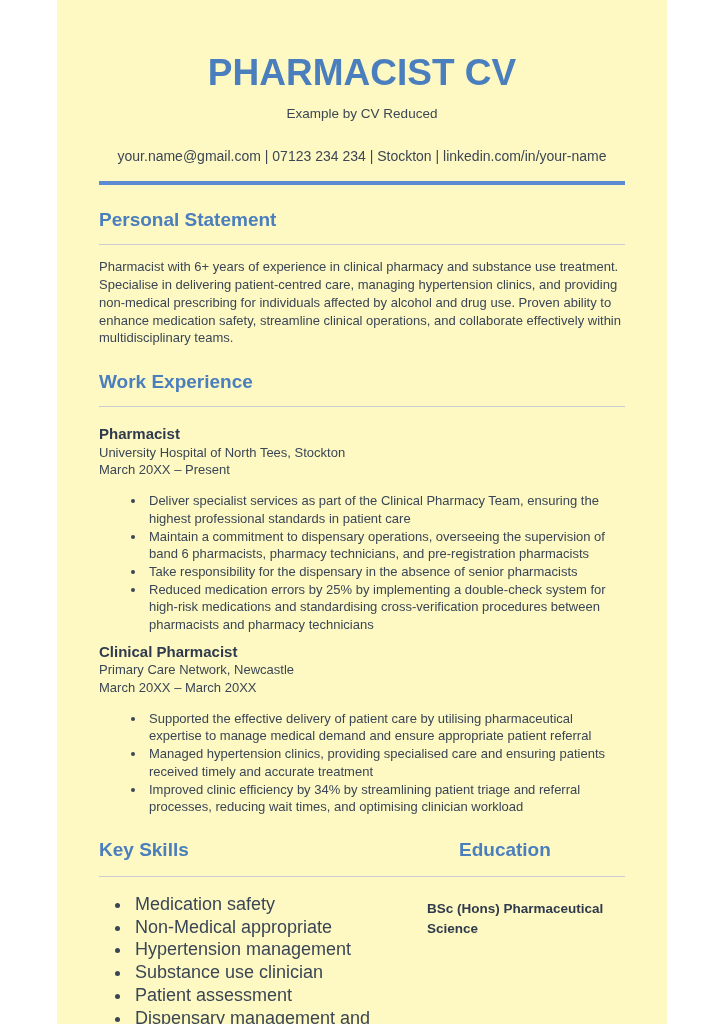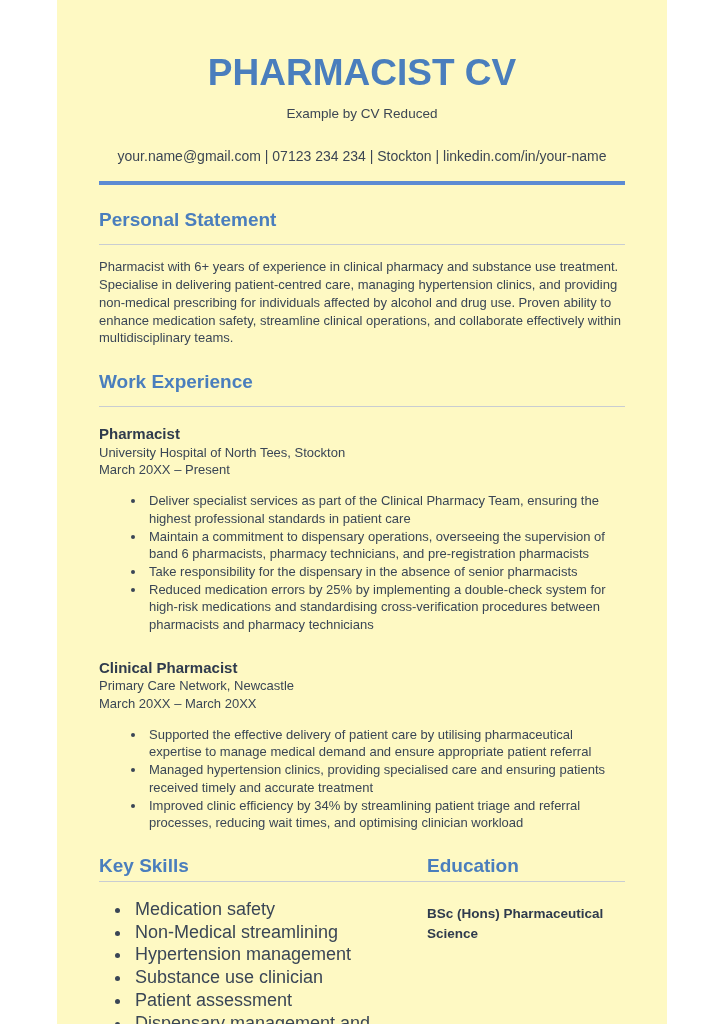--- a/index.html
+++ b/index.html
@@ -54,21 +54,21 @@
 
   .section-personal { margin-top: 25px; }
   .personal-text {
     margin: 13px 0 0 0;
     font-size: 13px;
     line-height: 1.38;
   }
 
   .section-work { margin-top: 25px; }
   .job { margin-top: 17px; }
-  .job + .job { margin-top: 24px; }
+  .job + .job { margin-top: 8px; }
   .job-title {
     font-size: 15px;
     font-weight: bold;
     color: #2f3b4d;
     line-height: 1.3;
   }
   .job-employer, .job-dates {
     font-size: 13px;
     line-height: 1.33;
   }
@@ -79,21 +79,22 @@
     line-height: 1.36;
   }
   ul.bullets li { padding-left: 3px; }
 
   
   .columns-head {
     display: grid;
     grid-template-columns: 328px 1fr;
     margin-top: 24px;
     border-bottom: 1px solid #c9cdd2;
-    padding-bottom: 4px;
+    padding-bottom: 15px;
+    gap: 32px;
   }
   .columns-head h2 { border-bottom: none; padding-bottom: 0; }
   .columns-body {
     display: grid;
     grid-template-columns: 328px 1fr;
     align-items: start;
   }
   ul.skills {
     margin: 16px 0 0 0;
     padding-left: 33px;
@@ -163,21 +164,21 @@
   <div class="columns-head">
     <h2 class="section-heading">Key Skills</h2>
     <h2 class="section-heading">Education</h2>
   </div>
 
   <div class="columns-body">
 
     <div class="col-skills">
       <ul class="skills">
         <li>Medication safety</li>
-        <li>Non-Medical streamlining</li>
+        <li>Non-Medical appropriate</li>
         <li>Hypertension management</li>
         <li>Substance use clinician</li>
         <li>Patient assessment</li>
         <li>Dispensary management and operations</li>
         <li>Patient communication and consultation</li>
       </ul>
     </div>
 
     <div class="col-education">
       <div class="edu-entry">

